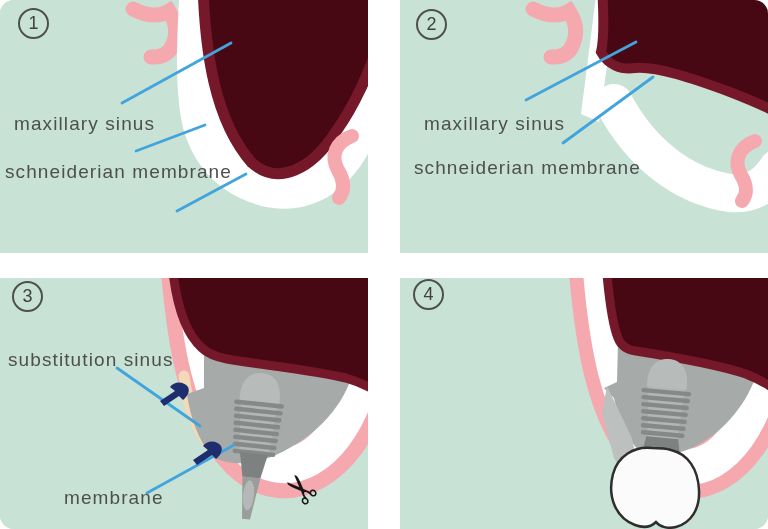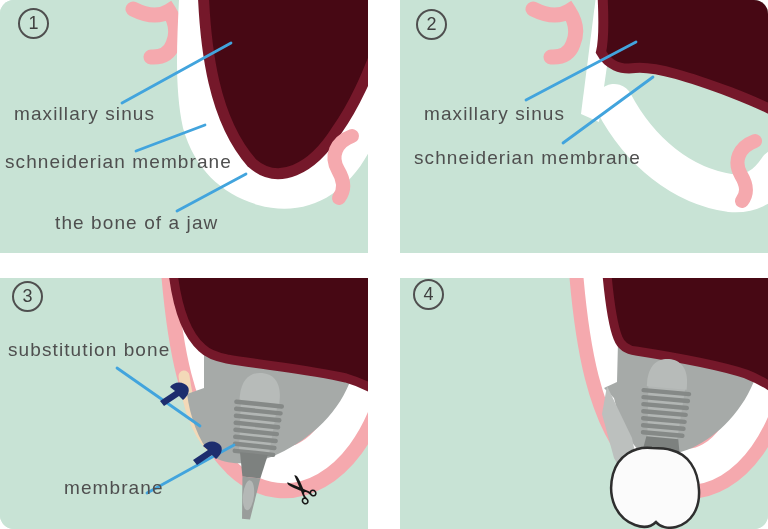--- a/index.html
+++ b/index.html
@@ -9,21 +9,21 @@
     font-family:"Liberation Sans",sans-serif;
   }
   .panel{position:absolute;overflow:hidden;background:#c8e3d5;}
   #p1{left:0;top:0;width:368px;height:253px;}
   #p2{left:400px;top:0;width:368px;height:253px;}
   #p3{left:0;top:278px;width:368px;height:251px;}
   #p4{left:400px;top:278px;width:368px;height:251px;}
   .panel svg{position:absolute;left:0;top:0;}
   .lbl{
     position:absolute;color:#4f4f4f;font-size:19px;letter-spacing:1.1px;
-    font-weight:500;white-space:nowrap;line-height:1;
+    font-weight:500;white-space:nowrap;line-height:1;margin-top:10px;
   }
   .badge{
     position:absolute;width:27px;height:27px;border:2.4px solid #4f4f4f;
     border-radius:50%;display:flex;align-items:center;justify-content:center;
     font-size:18px;color:#3f3f3f;background:transparent;
   }
 </style>
 </head>
 <body>
 
@@ -36,21 +36,20 @@
       <path d="M 180 -20 C 177 40 174 85 183 128 C 195 170 222 194 258 205 C 305 218 346 196 370 150 C 381 128 386 104 390 76 L 390 -20 Z" fill="#ffffff"></path>
       <path d="M 203 -15 C 205 50 214 120 252 163 C 278 186 312 170 337 130 C 357 102 369 70 379 45 L 381 -15 Z" fill="#470814" stroke="#75182a" stroke-width="11"></path>
       <path d="M 352 136 C 336 142 330 156 338 170 C 344 180 345 190 339 198" fill="none" stroke="#f5a9ae" stroke-width="14" stroke-linecap="round"></path>
       <line x1="122" y1="103" x2="231" y2="43" stroke="#42a4dd" stroke-width="2.8" stroke-linecap="round"></line>
       <line x1="136" y1="151" x2="205" y2="125" stroke="#42a4dd" stroke-width="2.8" stroke-linecap="round"></line>
       <line x1="177" y1="211" x2="246" y2="174" stroke="#42a4dd" stroke-width="2.8" stroke-linecap="round"></line>
     </svg>
     <div class="badge" style="left:18px;top:8px">1</div>
     <div class="lbl" style="left:14px;top:104px">maxillary sinus</div>
     <div class="lbl" style="left:5px;top:152px">schneiderian membrane</div>
-    <div class="lbl" style="left:55px;top:213px">the bone of a jaw</div>
   </div>
 
   <div class="panel" id="p2">
     <svg width="368" height="253" viewBox="0 0 368 253">
       <rect x="0" y="0" width="368" height="253" fill="#c8e3d5"></rect>
       <path d="M 133 9 Q 155 20 169 11 Q 180 28 173 44 Q 168 58 151 57" fill="none" stroke="#f5a9ae" stroke-width="15" stroke-linecap="round"></path>
       <polygon points="196,-4 217,-4 199,122 181,114" fill="#ffffff"></polygon>
       <path d="M 214 103 C 240 152 282 186 330 193 C 352 195 366 186 378 168" fill="none" stroke="#ffffff" stroke-width="38" stroke-linecap="round"></path>
       <path d="M 202 -15 C 204 18 204 40 201 52 C 208 65 221 70 235 68 C 256 66 292 78 330 92 C 348 99 362 105 374 111 L 378 -15 Z" fill="#470814" stroke="#75182a" stroke-width="10"></path>
       <path d="M 355 141 C 339 147 333 161 341 175 C 347 185 348 193 342 201" fill="none" stroke="#f5a9ae" stroke-width="14" stroke-linecap="round"></path>
@@ -87,21 +86,21 @@
         <path d="M 252 200 L 270 200 L 264 242 L 256 242 Z" fill="#999d9b"></path>
         <ellipse cx="260" cy="218" rx="5.5" ry="15" fill="#b4b8b6"></ellipse>
       </g>
       <line x1="117" y1="90" x2="200" y2="148" stroke="#42a4dd" stroke-width="2.8" stroke-linecap="round"></line>
       <line x1="147" y1="215" x2="234" y2="167" stroke="#42a4dd" stroke-width="2.8" stroke-linecap="round"></line>
       <path transform="translate(160,103)" fill="#1d2d6e" d="M 28 6 C 24 0 14 0 10 6 L 15 10 L 0 20 L 4 25 L 19 15 L 23 19 C 28 15 30 10 28 6 Z"></path>
       <path transform="translate(193,162)" fill="#1d2d6e" d="M 28 6 C 24 0 14 0 10 6 L 15 10 L 0 20 L 4 25 L 19 15 L 23 19 C 28 15 30 10 28 6 Z"></path>
       <text text-anchor="middle" dominant-baseline="middle" font-size="40" fill="#161616" transform="translate(304,208) rotate(-135)">✂</text>
     </svg>
     <div class="badge" style="left:12px;top:3px">3</div>
-    <div class="lbl" style="left:8px;top:62px">substitution bone</div>
+    <div class="lbl" style="left:8px;top:62px">substitution sinus</div>
     <div class="lbl" style="left:64px;top:200px">membrane</div>
   </div>
 
   <div class="panel" id="p4">
     <svg width="368" height="251" viewBox="0 0 368 251">
       <rect x="0" y="0" width="368" height="251" fill="#c8e3d5"></rect>
       <path d="M 200 -20 C 206 62 218 135 256 174 C 292 209 336 178 356 120 C 364 94 369 62 372 30" fill="none" stroke="#f5a9ae" stroke-width="64" stroke-linecap="round"></path>
       <path d="M 200 -20 C 206 62 218 135 256 174 C 292 209 336 178 356 120 C 364 94 369 62 372 30" fill="none" stroke="#ffffff" stroke-width="36" stroke-linecap="round"></path>
       <path d="M 218 64 C 262 74 315 84 356 98 C 344 132 318 158 292 170 C 270 179 250 181 238 172 C 226 158 218 138 214 120 L 204 110 L 217 104 Z" fill="#a6aaa8"></path>
       <polygon points="207,108 232,160 248,238 214,180 202,136" fill="#bcc0be"></polygon>

